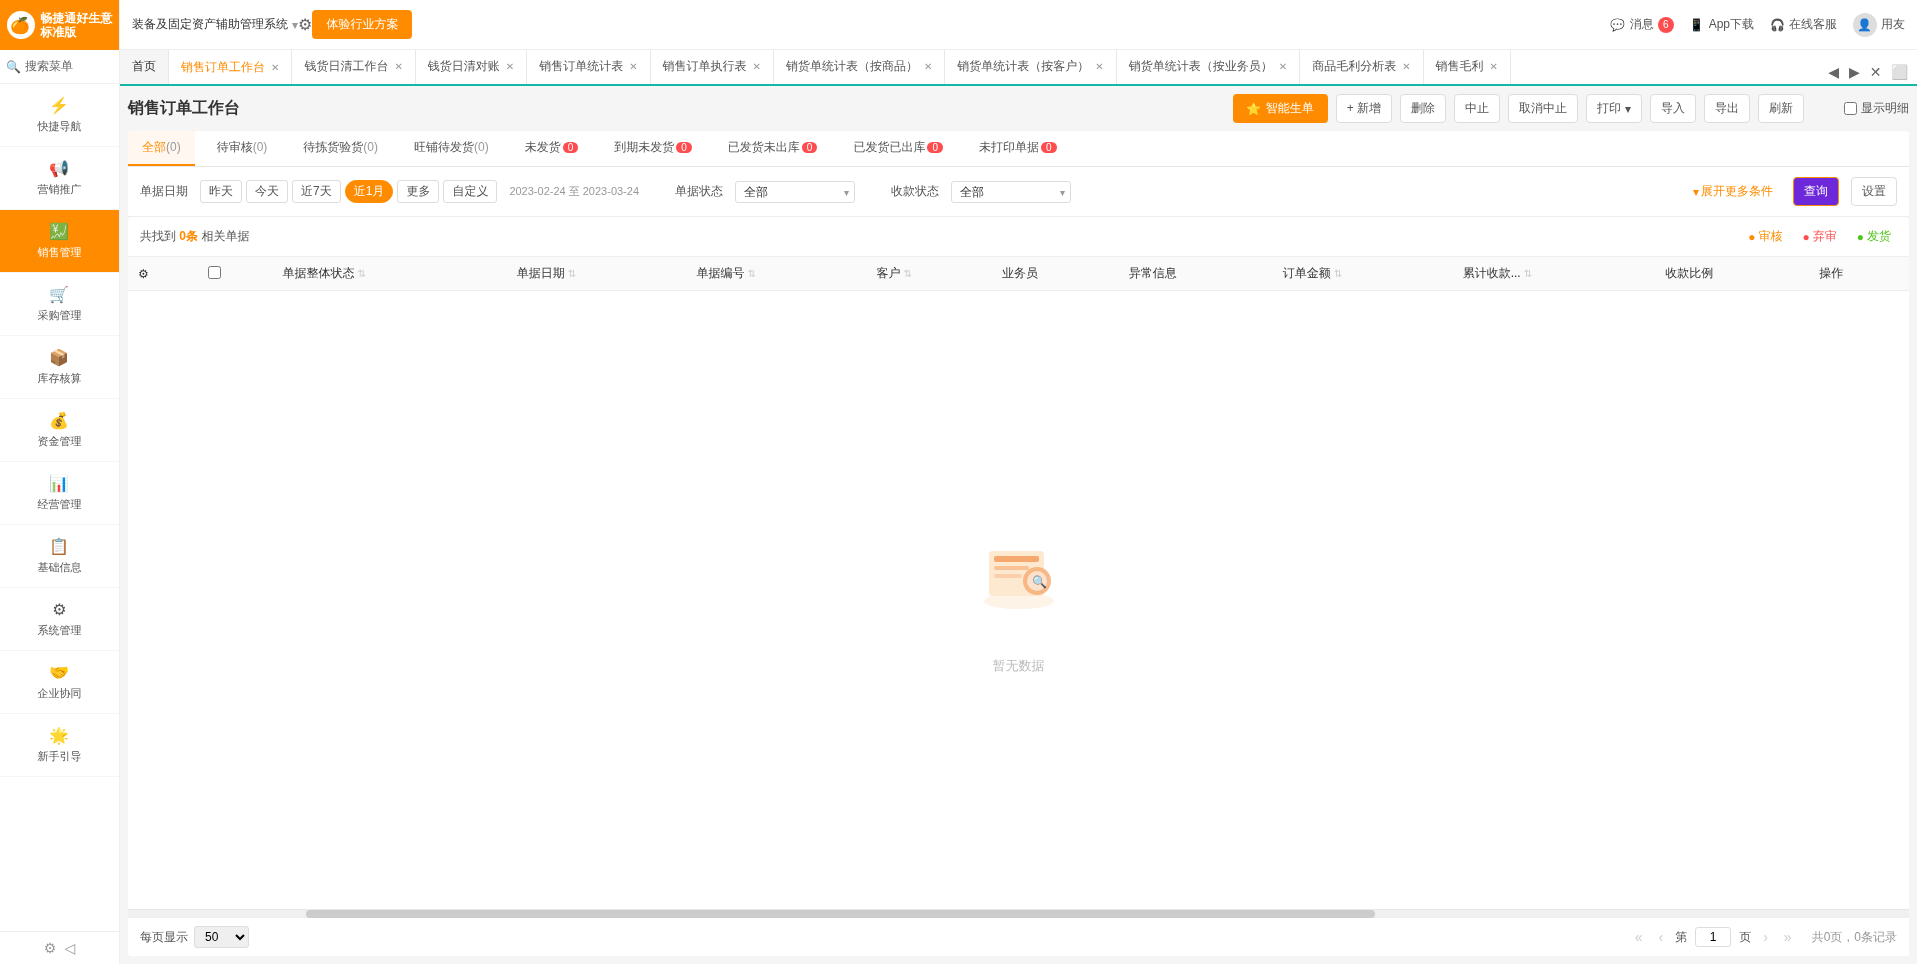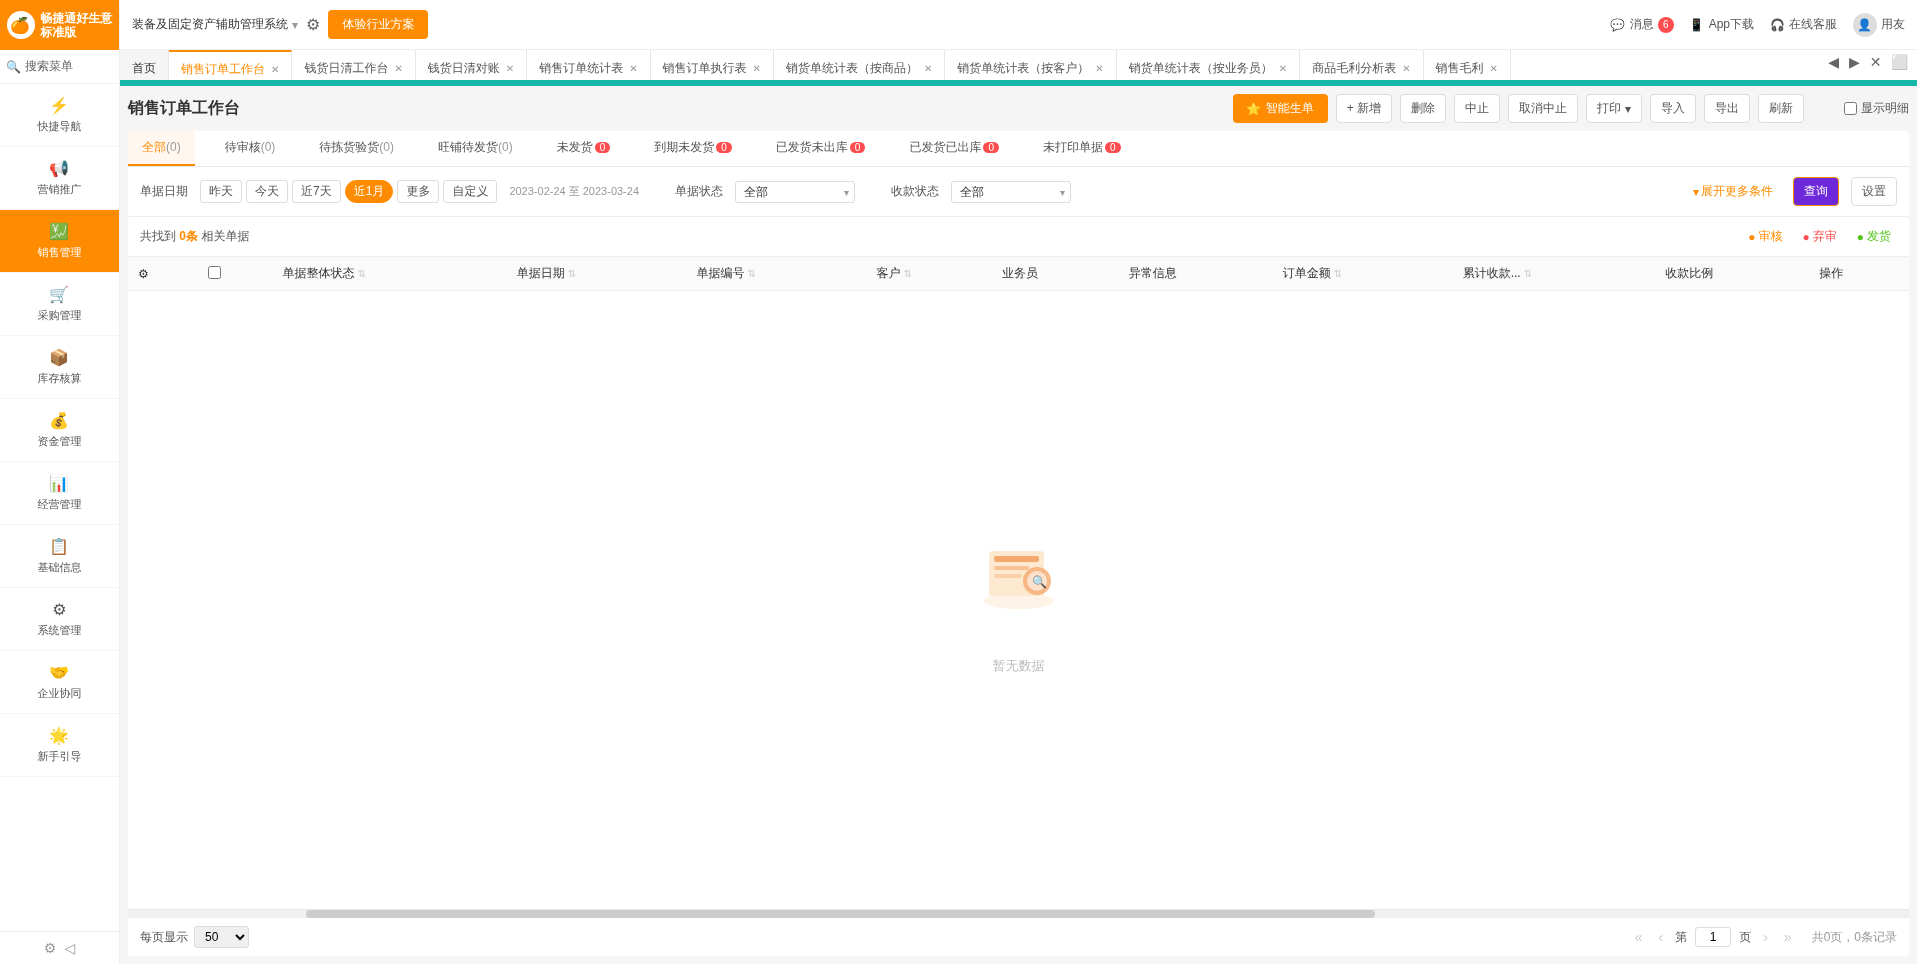--- a/index.html
+++ b/index.html
@@ -15,53 +15,53 @@
     .sidebar-nav-item.active { background: #ff8c00; color: #fff; }
     .sidebar-nav-item .nav-icon { font-size: 16px; }
     .sidebar-nav-item .nav-label { font-size: 11px; }
     .sidebar-bottom { margin-top: auto; display: flex; padding: 8px; gap: 8px; border-top: 1px solid #eee; justify-content: center; }
     .sidebar-bottom-icon { color: #999; cursor: pointer; font-size: 14px; }
 
     
     .main { flex: 1; display: flex; flex-direction: column; overflow: hidden; }
 
     
-    .topbar { height: 50px; background: #fff; border-bottom: 1px solid #eee; display: flex; align-items: center; padding: 0 12px; gap: 8px; }
+    .topbar { height: 50px; background: #fff; border-bottom: 1px solid #eee; display: flex; align-items: center; padding: 0 12px; gap: 0; }
     .topbar-title { font-size: 13px; color: #333; display: flex; align-items: center; gap: 4px; }
     .topbar-title-arrow { color: #999; }
     .topbar-settings-icon { color: #666; cursor: pointer; font-size: 16px; }
     .topbar-btn-industry { background: #ff8c00; color: #fff; border: none; padding: 6px 14px; border-radius: 4px; cursor: pointer; font-size: 12px; }
     .topbar-right { margin-left: auto; display: flex; align-items: center; gap: 16px; color: #555; }
     .topbar-right-item { display: flex; align-items: center; gap: 4px; cursor: pointer; font-size: 12px; }
     .badge { background: #ff4d4f; color: #fff; border-radius: 50%; width: 16px; height: 16px; display: flex; align-items: center; justify-content: center; font-size: 10px; }
     .topbar-user { display: flex; align-items: center; gap: 4px; cursor: pointer; }
     .user-avatar { width: 24px; height: 24px; background: #ddd; border-radius: 50%; display: flex; align-items: center; justify-content: center; color: #666; }
 
     
-    .tabbar { height: 36px; background: #fff; border-bottom: 6px solid #14b8a6; display: flex; align-items: flex-start; overflow: hidden; gap: 41px; }
+    .tabbar { height: 36px; background: #fff; border-bottom: 2px solid #14b8a6; display: flex; align-items: flex-end; overflow: hidden; gap: 41px; }
     .tab-item { display: flex; align-items: center; padding: 0 12px; height: 36px; border-right: 1px solid #e8e8e8; cursor: pointer; white-space: nowrap; color: #555; font-size: 12px; gap: 6px; flex-shrink: 0; }
     .tab-item.home { background: #f5f5f5; color: #333; }
     .tab-item.active { background: #fff; color: #ff8c00; border-top: 2px solid #ff8c00; }
     .tab-item .tab-close { color: #999; font-size: 10px; cursor: pointer; }
     .tab-nav-btns { display: flex; align-items: center; margin-left: auto; gap: 2px; padding: 0 4px; }
     .tab-nav-btn { cursor: pointer; color: #666; padding: 4px; font-size: 14px; }
 
     
     .content { flex: 1; display: flex; flex-direction: column; overflow: hidden; background: #f5f5f5; padding: 8px; }
 
     
     .page-header { display: flex; align-items: center; justify-content: space-between; margin-bottom: 8px; }
     .page-title { font-size: 16px; font-weight: bold; color: #333; }
     .page-actions { display: flex; align-items: center; gap: 8px; }
     .btn-smart { background: #ff8c00; color: #fff; border: none; padding: 6px 14px; border-radius: 4px; cursor: pointer; display: flex; align-items: center; gap: 4px; font-size: 12px; }
     .btn-action { background: #fff; color: #555; border: 1px solid #ddd; padding: 5px 10px; border-radius: 4px; cursor: pointer; display: flex; align-items: center; gap: 4px; font-size: 12px; }
     .checkbox-label { display: flex; align-items: center; gap: 4px; cursor: pointer; font-size: 12px; color: #555; margin-left: 32px; }
 
     
-    .subtabs { display: flex; align-items: center; gap: 16px; background: #fff; border-radius: 4px 4px 0 0; border-bottom: 1px solid #e8e8e8; overflow: hidden; margin-bottom: 0; }
+    .subtabs { display: flex; align-items: center; gap: 8px; background: #fff; border-radius: 4px 4px 0 0; border-bottom: 1px solid #e8e8e8; overflow: hidden; margin-bottom: 0; }
     .subtab { padding: 8px 14px; cursor: pointer; color: #555; font-size: 12px; border-bottom: 2px solid transparent; white-space: nowrap; }
     .subtab.active { color: #ff8c00; border-bottom-color: #ff8c00; background: #fff7f0; }
     .subtab .count-badge { background: #ff4d4f; color: #fff; border-radius: 10px; padding: 0 5px; font-size: 10px; margin-left: 2px; }
     .subtab .count-zero { color: #999; }
 
     
     .filter-area { background: #fff; padding: 10px 12px; border-bottom: 1px solid #eee; }
     .filter-row { display: flex; align-items: center; gap: 12px; flex-wrap: wrap; }
     .filter-label { color: #555; font-size: 12px; white-space: nowrap; }
     .filter-date-btns { display: flex; gap: 4px; align-items: center; }

